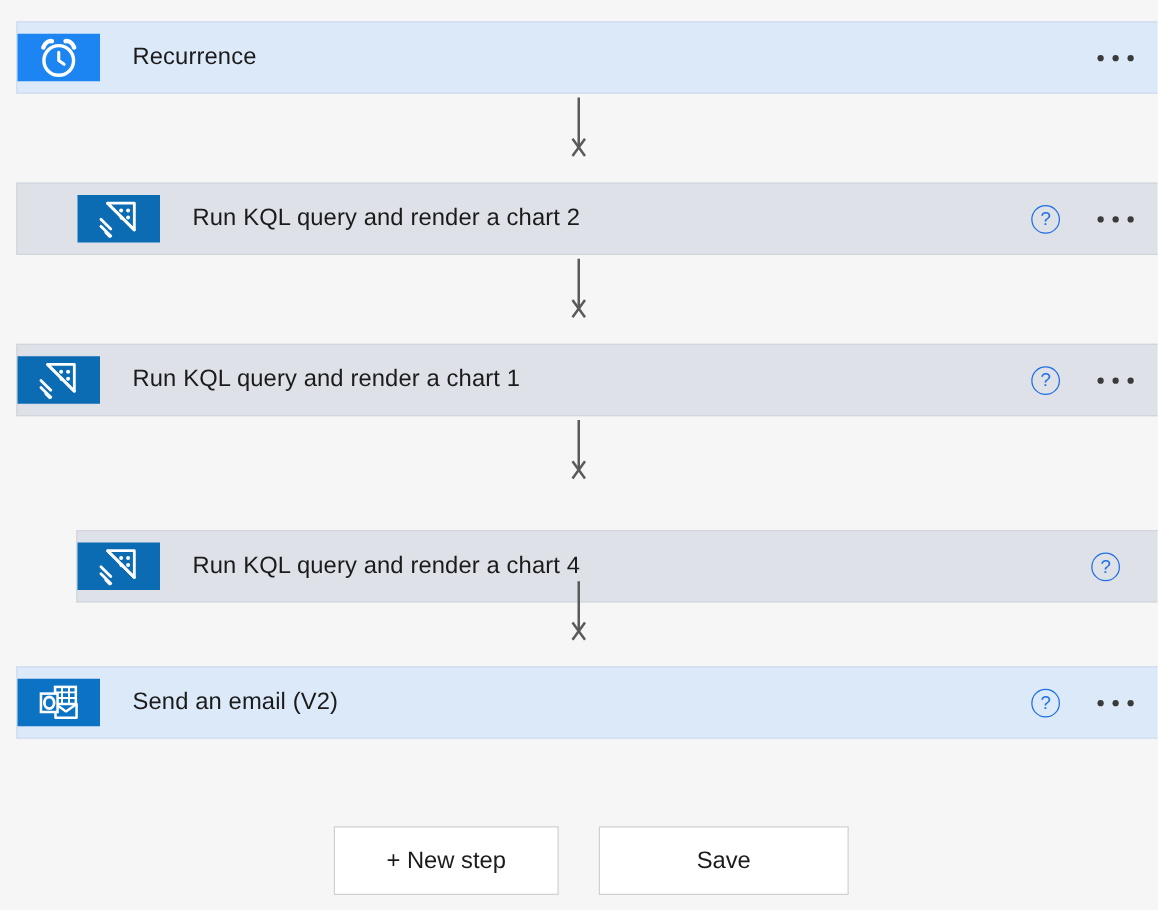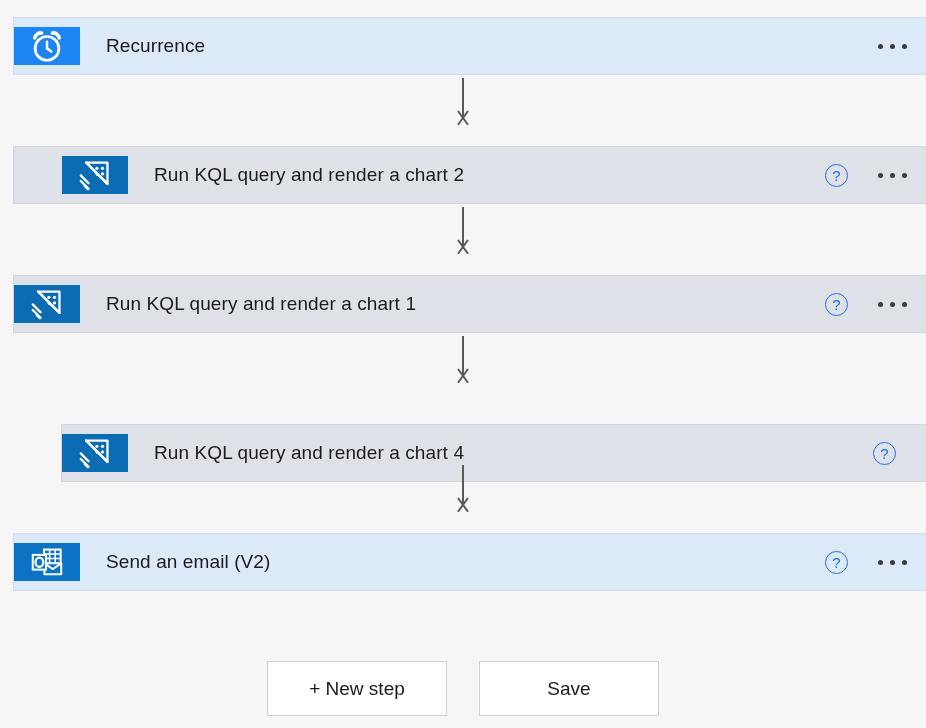--- a/index.html
+++ b/index.html
@@ -158,21 +158,21 @@
     font-size: 19px;
     color: #1b1b1b;
     font-family: "Liberation Sans", sans-serif;
     display: flex;
     align-items: center;
     justify-content: center;
     cursor: pointer;
     padding: 0 14px;
   }
   .flat-button.new-step { width: 180px; }
-  .flat-button.save     { width: 180px; }
+  .flat-button.save     { width: 200px; }
 </style>
 </head>
 <body>
 
 <div id="designer">
 
   <div class="card tone-blue" style="top:17px;">
     <div class="card-icon brand-recurrence">
       <svg width="38" height="38" viewBox="0 0 32 32" aria-hidden="true">
         <circle cx="16" cy="18" r="10" fill="none" stroke="#ffffff" stroke-width="2.3"></circle>

